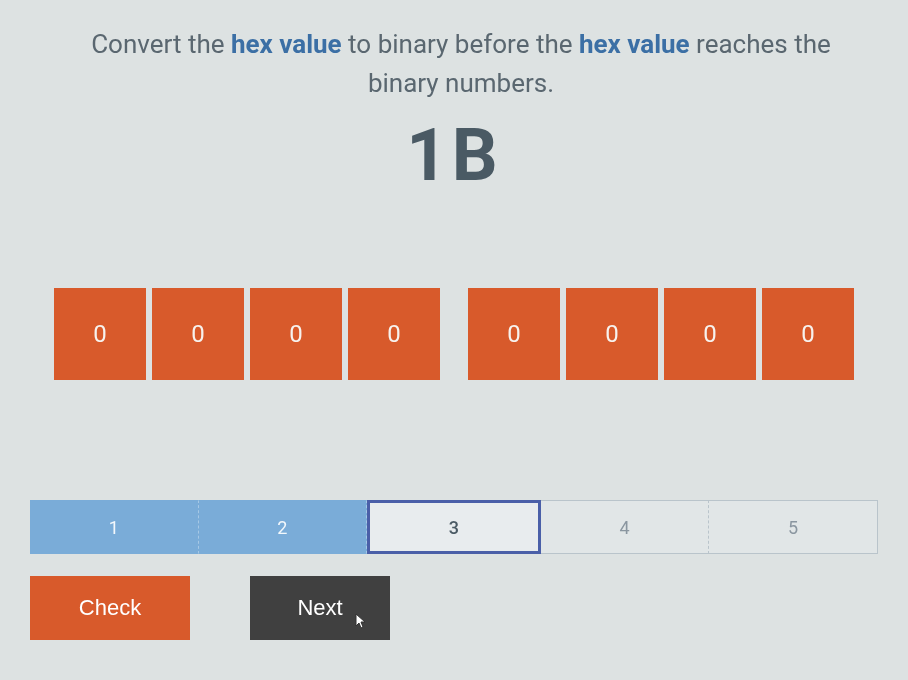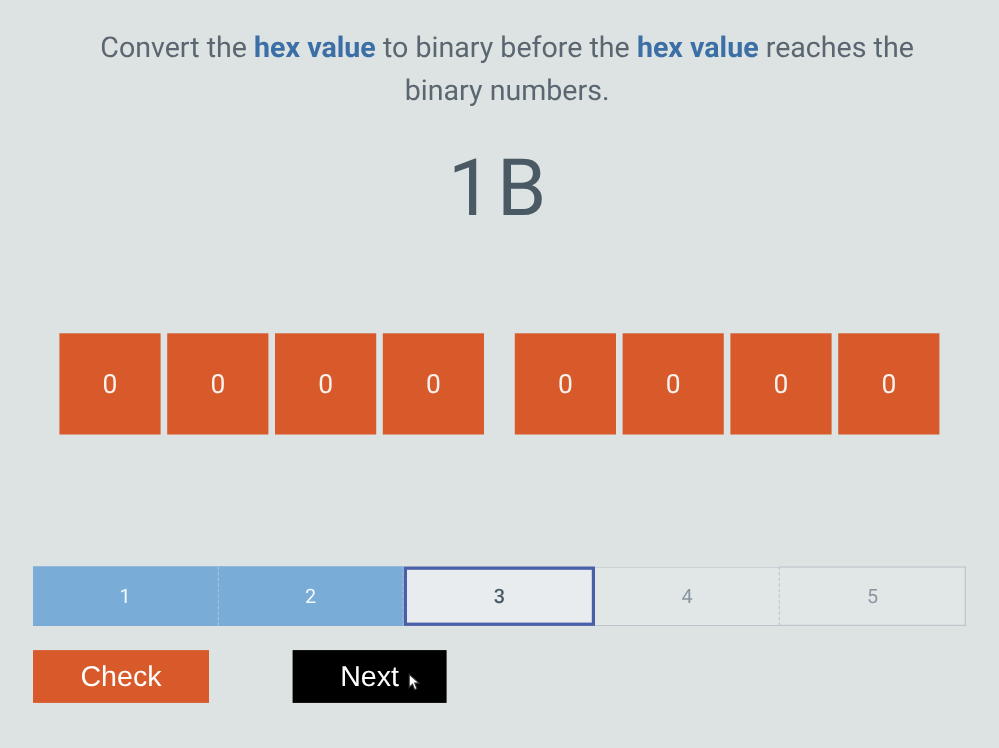--- a/index.html
+++ b/index.html
@@ -23,22 +23,22 @@
       line-height: 1.5;
     }
     .instruction .highlight {
       color: #3b6fa5;
       font-weight: 700;
     }
     .hex-value {
       text-align: center;
       font-size: 72px;
       color: #4a5a64;
-      font-weight: 400;
-      margin-top: 15px;
+      font-weight: 700;
+      margin-top: 0;
       letter-spacing: 4px;
     }
     .bits-row {
       display: flex;
       justify-content: center;
       gap: 6px;
       margin-top: 90px;
       padding: 0 40px;
     }
     .bit-group {
@@ -91,39 +91,38 @@
       border: 3px solid #4a5fa8;
       color: #4a5a64;
       font-weight: 500;
     }
     .buttons-row {
       display: flex;
       gap: 60px;
       margin: 22px 30px 0 30px;
     }
     .btn {
-      height: 48px;
+      height: 64px;
       padding: 0 38px;
       border: none;
       color: #fff;
-      font-size: 26px;
+      font-size: 22px;
       cursor: pointer;
       display: flex;
       align-items: center;
       justify-content: center;
       position: relative;
     }
     .btn-check {
       background: #d85a2b;
       min-width: 160px;
     }
     .btn-next {
-      background: #000000;
+      background: #404040;
       min-width: 140px;
-      margin-left: 16px;
     }
     .cursor-icon {
       position: absolute;
       right: 18px;
       bottom: 6px;
       width: 24px;
       height: 24px;
     }
     .cursor-icon svg {
       width: 100%;

